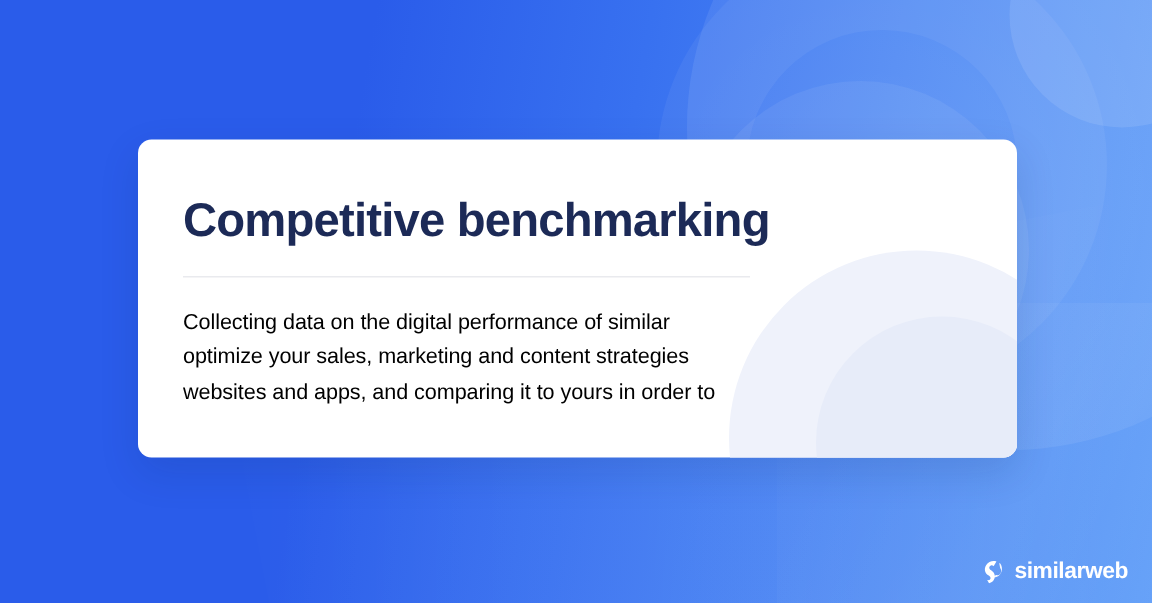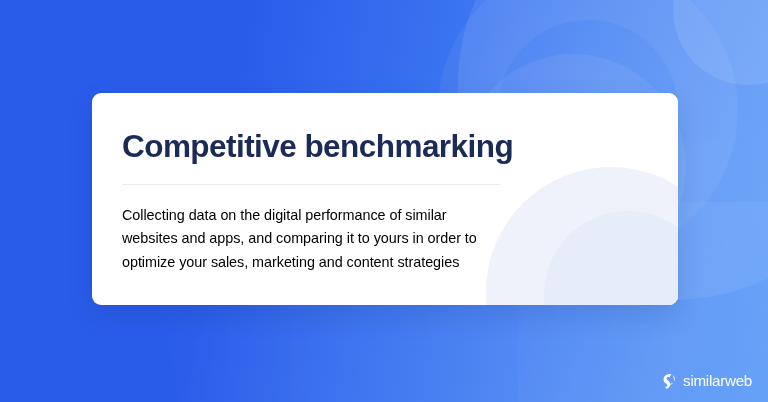--- a/index.html
+++ b/index.html
@@ -175,20 +175,21 @@
 
   
   #logo {
     position: absolute;
     right: 16px;
     bottom: 13px;
     display: flex;
     align-items: center;
     gap: 6px;
     z-index: 3;
+    font-weight: bold;
   }
   #logo-mark { display: block; width: 16px; height: 16px; }
   #logo-text {
     color: #ffffff;
     font-size: 15.2px;
     letter-spacing: -0.28px;
     line-height: 1;
   }
 </style>
 </head>
@@ -207,22 +208,22 @@
     <div id="card-blob-a"></div>
     <div id="card-blob-b"></div>
 
     <div id="card-content">
       <h1 id="card-title">Competitive benchmarking</h1>
 
       <div id="card-divider"></div>
 
       <p id="card-body">
         <span class="line">Collecting data on the digital performance of similar</span>
+        <span class="line">optimize your sales, marketing and content strategies</span>
         <span class="line">websites and apps, and comparing it to yours in order to</span>
-        <span class="line">optimize your sales, marketing and content strategies</span>
       </p>
     </div>
   </div>
 
   <div id="logo">
     <svg id="logo-mark" viewBox="0 0 32 32" aria-hidden="true">
       <path d="M20.6 2.6c-5.0-1.6-10.6 0.2-13.6 4.6-2.0 2.9-2.4 6.4-1.2 9.3 0.8 2.0 2.3 3.4 4.0 4.6 1.3 0.9 2.4 1.6 2.8 2.8 0.5 1.5-0.3 3.0-1.8 3.5-1.0 0.3-2.0 0.1-2.8-0.5l-0.1-0.1 2.4 4.3c0.2 0.4 0.7 0.5 1.1 0.4 4.6-1.3 7.6-5.6 7.0-10.1-0.4-3.0-2.3-5.0-4.5-6.6-1.2-0.9-2.3-1.6-2.7-2.8-0.6-1.7 0.3-3.5 2.0-4.1 1.2-0.4 2.5-0.1 3.4 0.8l0.2 0.2z" fill="#ffffff"></path>
       <path d="M24.3 5.1c0.4-0.3 1.0-0.2 1.3 0.2 3.4 4.4 3.2 10.7-0.6 14.9-2.5 2.8-6.0 4.0-9.1 3.5l-0.3-0.1 3.9-2.7c0.3-0.2 0.7-0.2 1.0-0.1 1.7 0.4 3.6-0.1 4.9-1.5 1.9-2.1 2.0-5.2 0.4-7.5l-0.2-0.2z" fill="#ffffff" opacity="0.92"></path>
     </svg>
     <span id="logo-text">similarweb</span>

